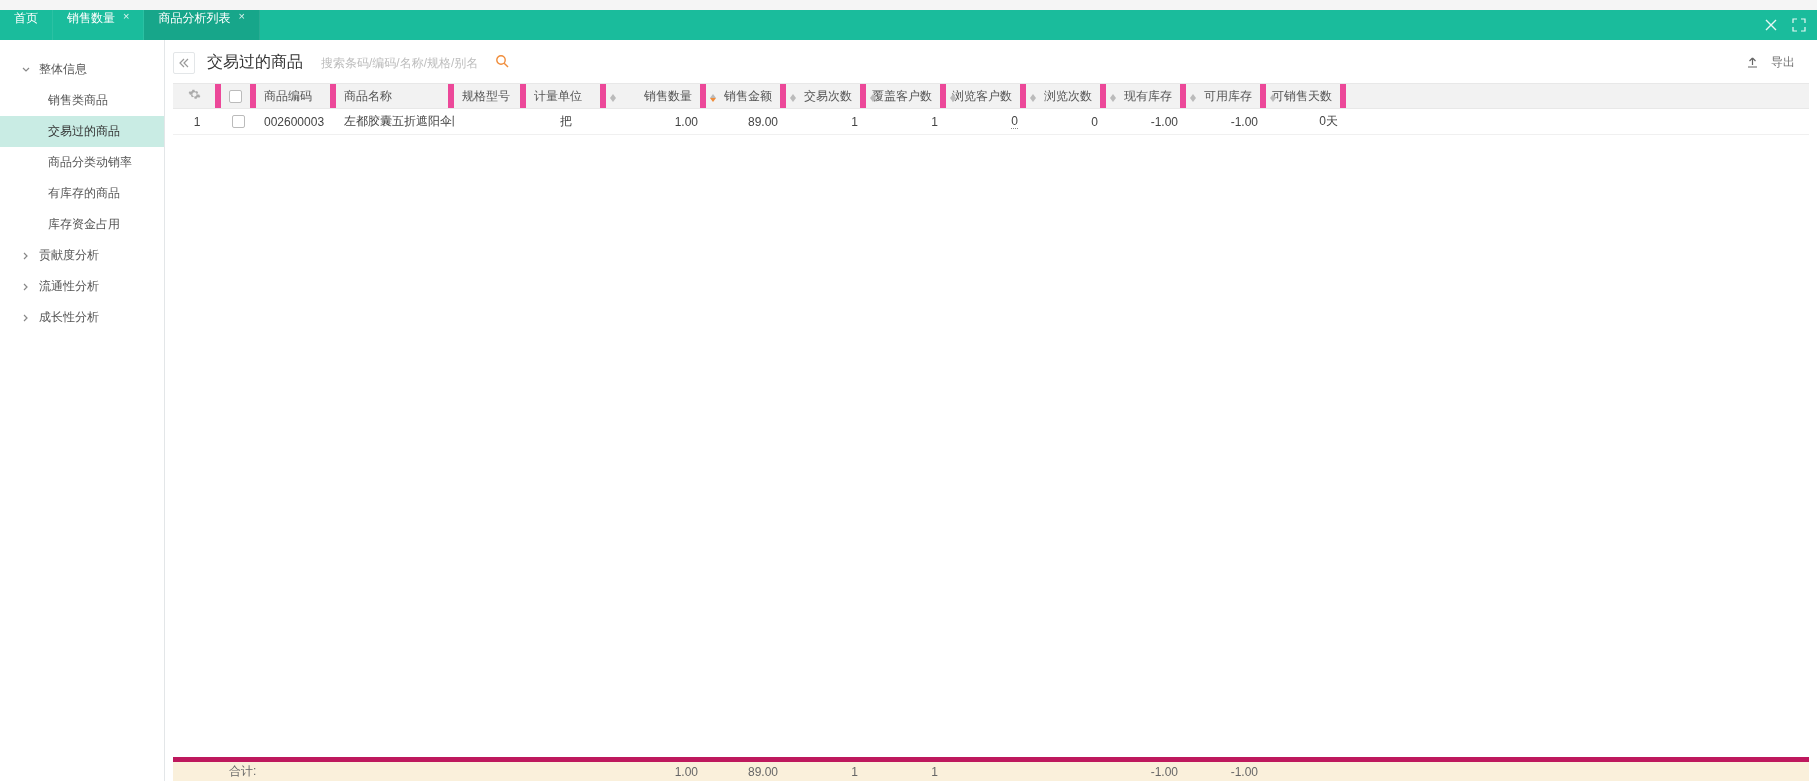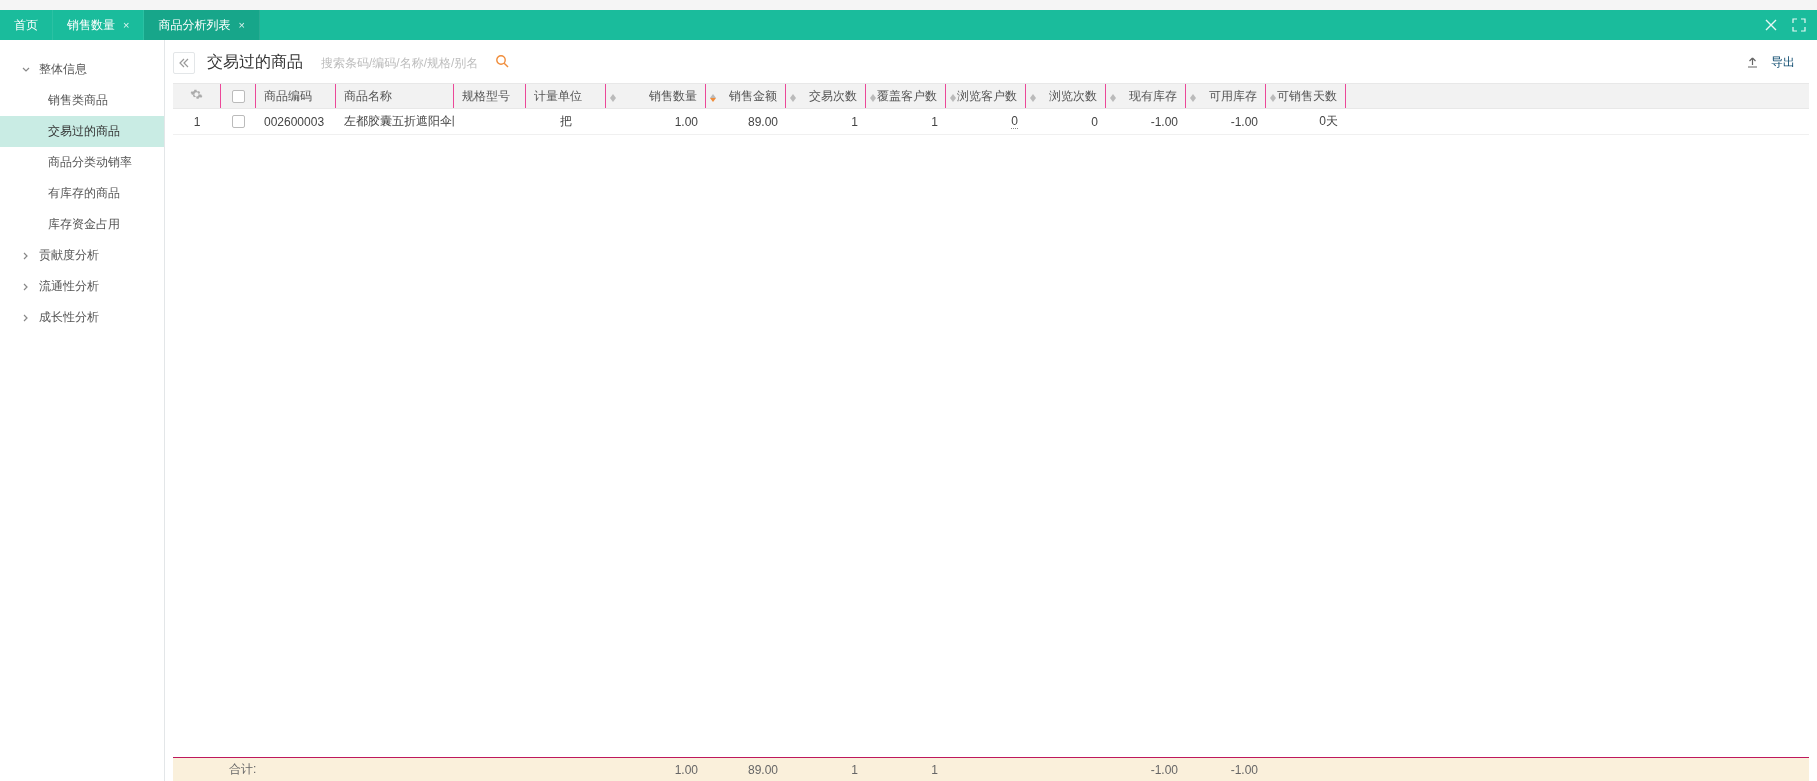--- a/index.html
+++ b/index.html
@@ -16,21 +16,21 @@
   }
   *{box-sizing:border-box}
   html,body{margin:0;height:100%;font-family:"Microsoft YaHei",Arial,sans-serif;font-size:12px;color:var(--text);background:#fff}
   body{display:flex;flex-direction:column;width:1817px;height:781px;overflow:hidden}
 
   
   .topstrip{height:10px;background:#f5f5f5}
 
   
   .tabbar{background:var(--teal);height:30px;display:flex;align-items:stretch;color:#fff;position:relative}
-  .tab{display:flex;align-items:center;padding:15px 14px;gap:8px;cursor:pointer;font-size:12px;border-right:1px solid rgba(255,255,255,0.08)}
+  .tab{display:flex;padding:0 14px;gap:8px;cursor:pointer;font-size:12px;border-right:1px solid rgba(255,255,255,0.08)}
   .tab[data-active="true"]{background:var(--teal-dark)}
   .tab .close-x{font-size:11px;opacity:.85}
   .tabbar-right{margin-left:auto;display:flex;align-items:center;gap:12px;padding-right:10px}
   .tb-icon{width:16px;height:16px;display:flex;align-items:center;justify-content:center;cursor:pointer;opacity:.9}
   .tb-icon svg{display:block}
 
   
   .main{flex:1;display:flex;min-height:0}
 
   
@@ -44,37 +44,37 @@
   
   .content{flex:1;display:flex;flex-direction:column;min-width:0;position:relative}
   .content-header{display:flex;align-items:center;padding:10px 16px 8px 8px;gap:10px}
   .collapse-btn{width:22px;height:22px;border:1px solid var(--border);border-radius:2px;display:flex;align-items:center;justify-content:center;color:#888;cursor:pointer;margin-right:2px}
   .title{font-size:16px;font-weight:400;color:#333;margin-right:6px}
   .search-wrap{display:flex;align-items:center;gap:6px}
   .search-input{border:none;outline:none;font-size:12px;color:#333;width:170px;padding:4px 2px}
   .search-input::placeholder{color:#bdbdbd}
   .search-icon{color:var(--orange);cursor:pointer}
   .header-spacer{flex:1}
-  .export-btn{display:flex;align-items:center;gap:12px;color:#0c4a6e;cursor:pointer;padding:4px 6px}
+  .export-btn{display:flex;align-items:center;gap:12px;color:#737373;cursor:pointer;padding:4px 6px}
   .export-btn svg{display:block}
 
   
   .table-wrap{flex:1;display:flex;flex-direction:column;min-height:0;padding:0 8px}
   .thead,.trow,.tfoot{display:flex;align-items:stretch}
   .thead{background:var(--header-bg);border-top:1px solid #e8e8e8;border-bottom:1px solid #e8e8e8;height:26px}
-  .th,.td{display:flex;align-items:center;padding:0 8px;border-right:1px solid #ec4899;font-size:12px;color:#555;white-space:nowrap;overflow:hidden}
+  .th,.td{display:flex;align-items:center;padding:0 8px;border-right:6px solid #ec4899;font-size:12px;color:#555;white-space:nowrap;overflow:hidden}
   .thead .th{position:relative}
   .th.sortable::before{content:"";position:absolute;left:4px;top:50%;transform:translateY(-50%);width:0;height:0;border-left:3px solid transparent;border-right:3px solid transparent;border-bottom:4px solid #bbb}
   .th.sortable::after{content:"";position:absolute;left:4px;top:50%;transform:translateY(2px);width:0;height:0;border-left:3px solid transparent;border-right:3px solid transparent;border-top:4px solid #bbb}
   .th.sortable{padding-left:16px}
   .th.sorted-desc::before{border-bottom-color:#bbb}
   .th.sorted-desc::after{border-top-color:var(--orange)}
   .th.num,.td.num{justify-content:flex-end}
   .th.center,.td.center{justify-content:center}
-  .tfoot{background:var(--footer-bg);height:24px;border-top:1px solid #be185d}
+  .tfoot{background:var(--footer-bg);height:24px;border-top:5px solid #be185d}
   .tfoot .td{color:#666;border-right:none}
 
   .trow{height:26px;border-bottom:1px solid #f0f0f0}
   .trow .td{color:#444;border-right:none}
   .under-dotted{border-bottom:1px dotted #888}
   .red{color:#e04a2b}
 
   
   .c-idx{width:48px}
   .c-chk{width:35px}

